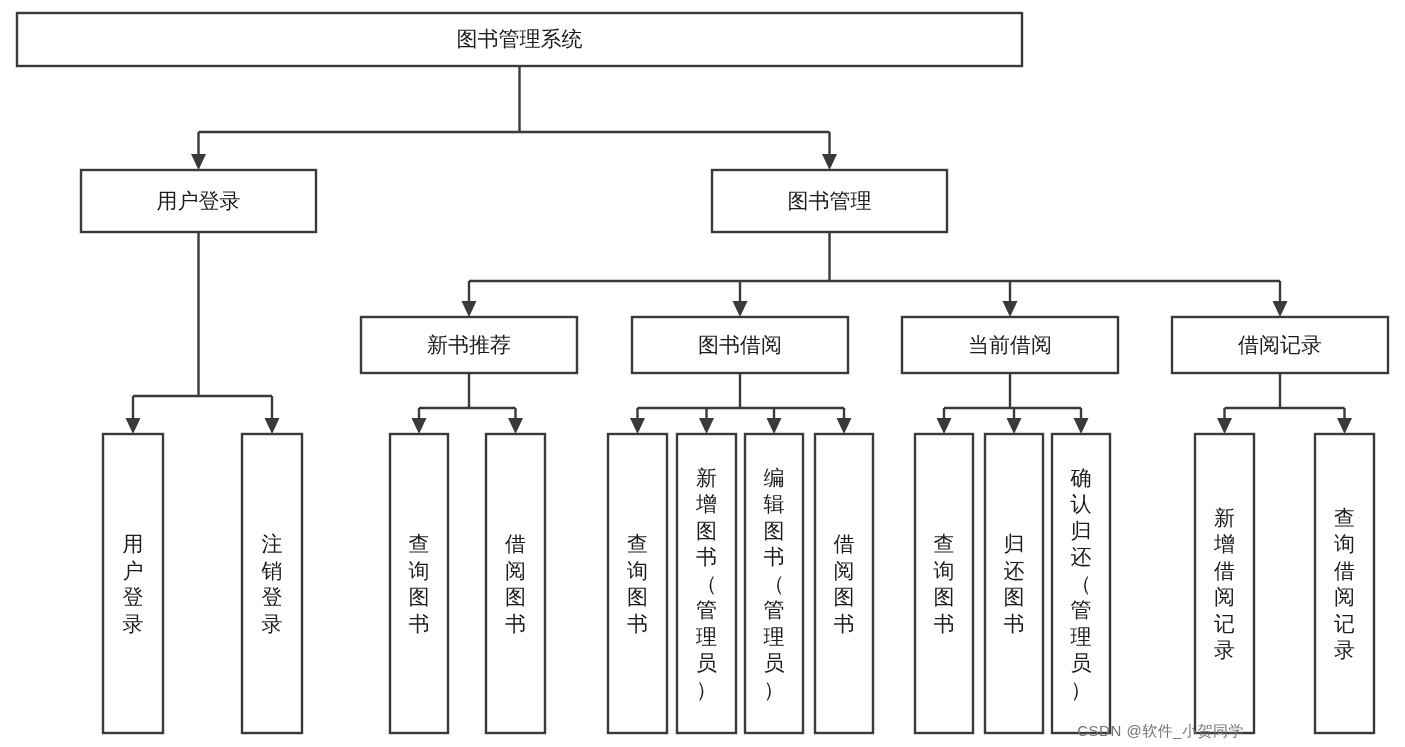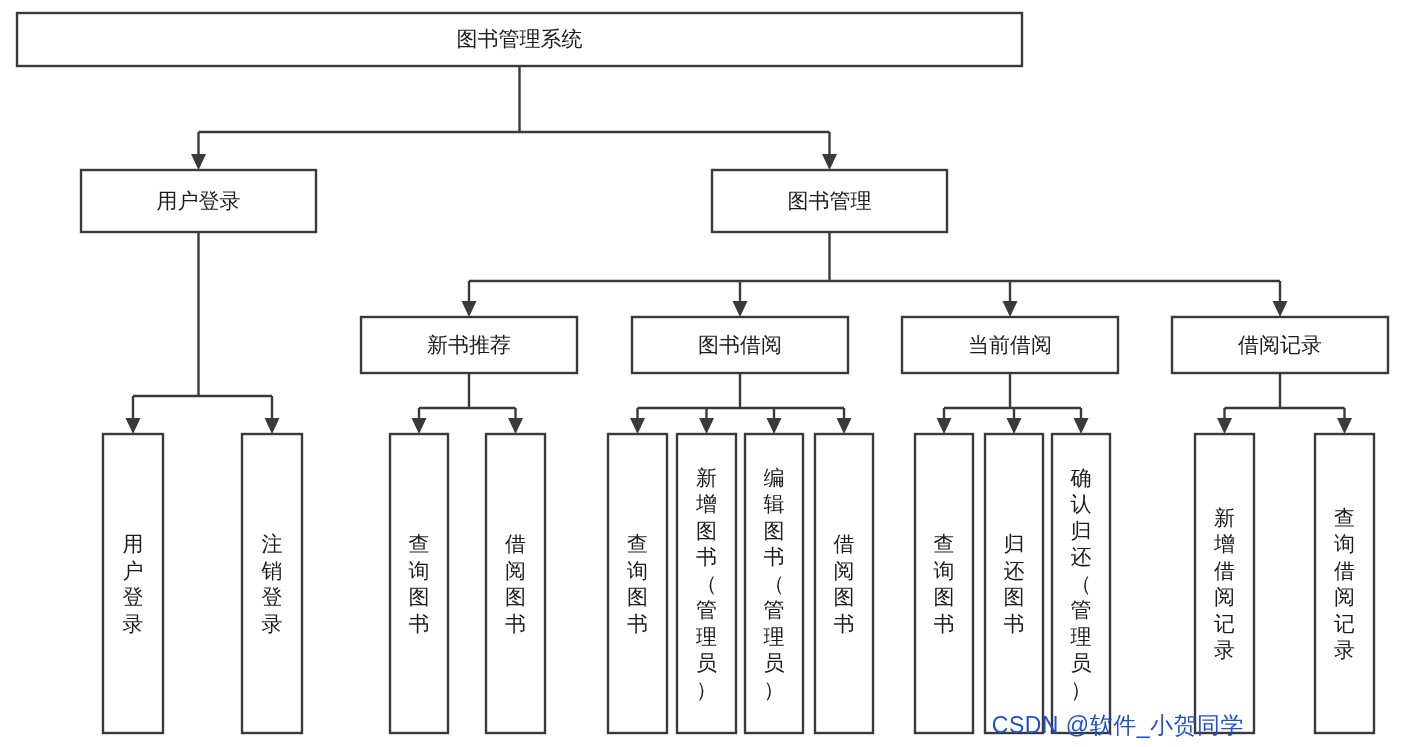--- a/index.html
+++ b/index.html
@@ -52,22 +52,22 @@
     font-family: "Liberation Sans", "DejaVu Sans", sans-serif;
     font-size: 21px;
     fill: #1b1b1b;
     text-anchor: middle;
   }
   .watermark {
     position: absolute;
     right: 16px;
     bottom: 6px;
     font-family: "Liberation Sans", "DejaVu Sans", sans-serif;
-    font-size: 23px;
-    color: #1d4ed8;
+    font-size: 15px;
+    color: #737373;
     white-space: nowrap;
     letter-spacing: 0.5px;
     pointer-events: none;
   }
 </style>
 </head>
 <body>
 
 <div id="diagram-root">
   <svg class="tree-canvas" viewBox="0 0 1405 747" preserveAspectRatio="none">

